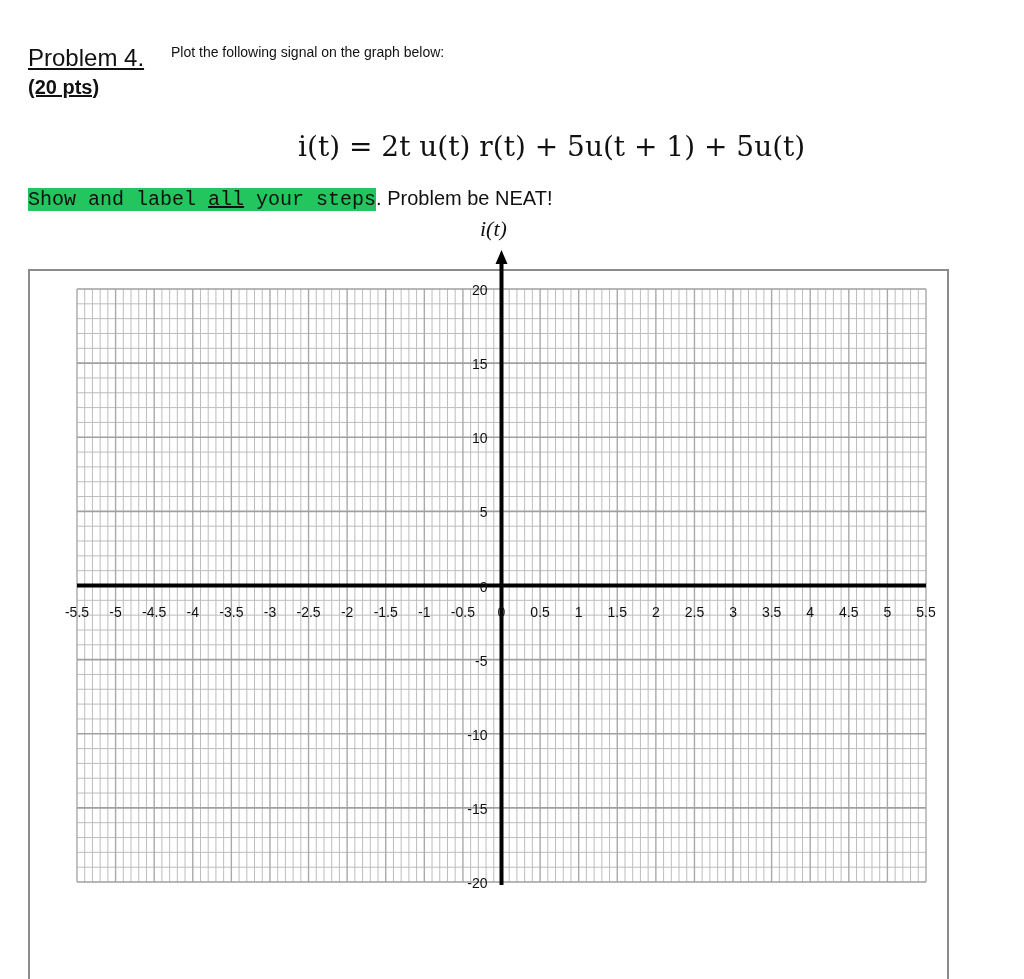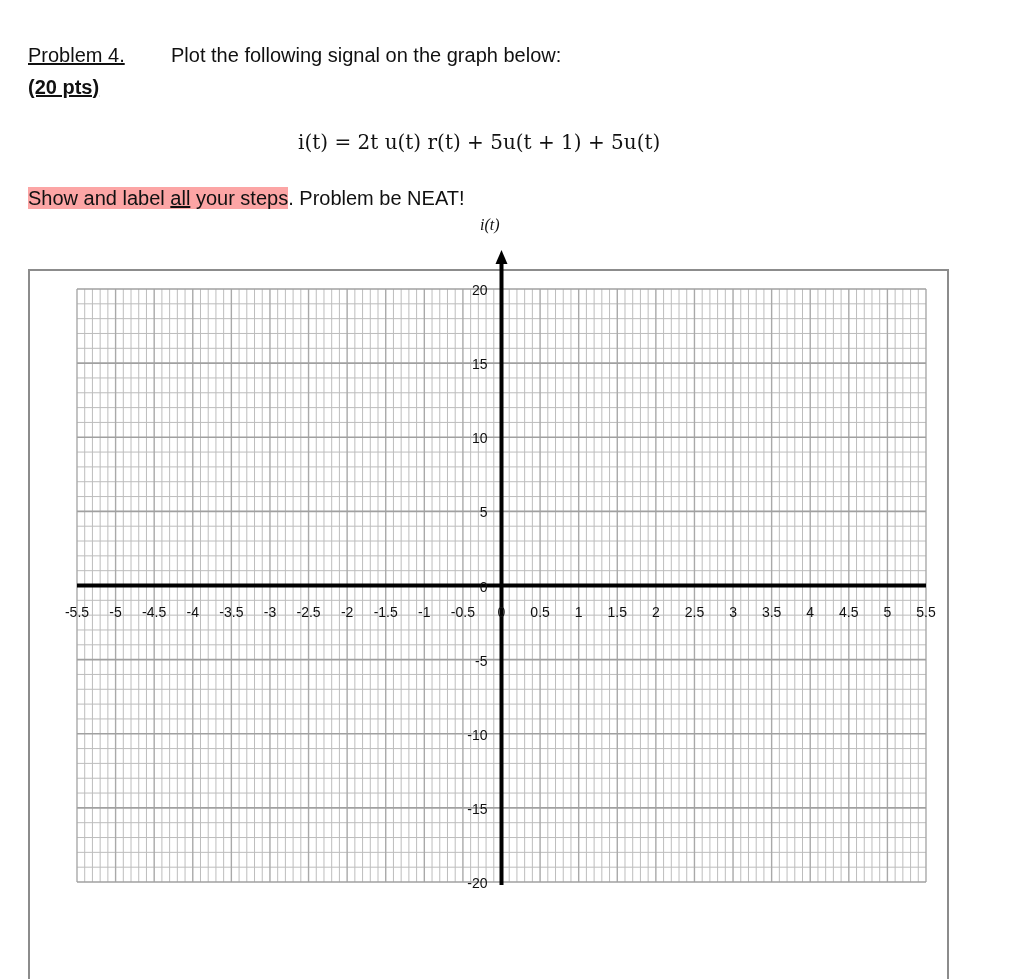--- a/index.html
+++ b/index.html
@@ -1,26 +1,26 @@
 <!DOCTYPE html>
 <html><head>
 <meta charset="utf-8">
 <style>
   html, body { margin:0; padding:0; background:#ffffff; }
   body { width:1024px; height:979px; position:relative; overflow:hidden;
          font-family: "Liberation Sans", "DejaVu Sans", sans-serif; color:#111; }
   .abs { position:absolute; }
-  .problem-label { left:28px; top:44px; font-size:20px; text-decoration:underline; }
+  .problem-label { left:28px; top:44px; font-size:24px; text-decoration:underline; }
   .points { left:28px; top:76px; font-size:20px; font-weight:bold;text-decoration:underline; }
-  .instruction { left:171px; top:44px; font-size:20px; }
-  .equation { left:298px; top:130px; font-size:20px; font-family:"DejaVu Serif","Liberation Serif",serif; }
+  .instruction { left:171px; top:44px; font-size:14px; }
+  .equation { left:298px; top:130px; font-size:28px; font-family:"DejaVu Serif","Liberation Serif",serif; }
   .steps-line { left:28px; top:187px; font-size:20px; }
-  .hl { background:#fca5a5; }
+  .hl { background:#22c55e;font-family:Liberation Mono, monospace; }
   .hl u { text-decoration:underline; }
-  .yaxis-title { left:480px; top:216px; font-size:16px; font-family:"Liberation Serif","DejaVu Serif",serif; font-style:italic; }
+  .yaxis-title { left:480px; top:216px; font-size:22px; font-family:"Liberation Serif","DejaVu Serif",serif; font-style:italic; }
   .frame { left:28px; top:269px; width:921px; height:720px; border:2px solid #8c8c8c; border-bottom:none; box-sizing:border-box; }
   svg.grid { position:absolute; left:0; top:0; }
   .tick { font-size:14px; fill:#111; font-family:"Liberation Sans","DejaVu Sans",sans-serif; }
 </style>
 </head>
 <body>
 
 <div class="abs problem-label">Problem 4.</div>
 <div class="abs points">(20 pts)</div>
 <div class="abs instruction">Plot the following signal on the graph below:</div>

